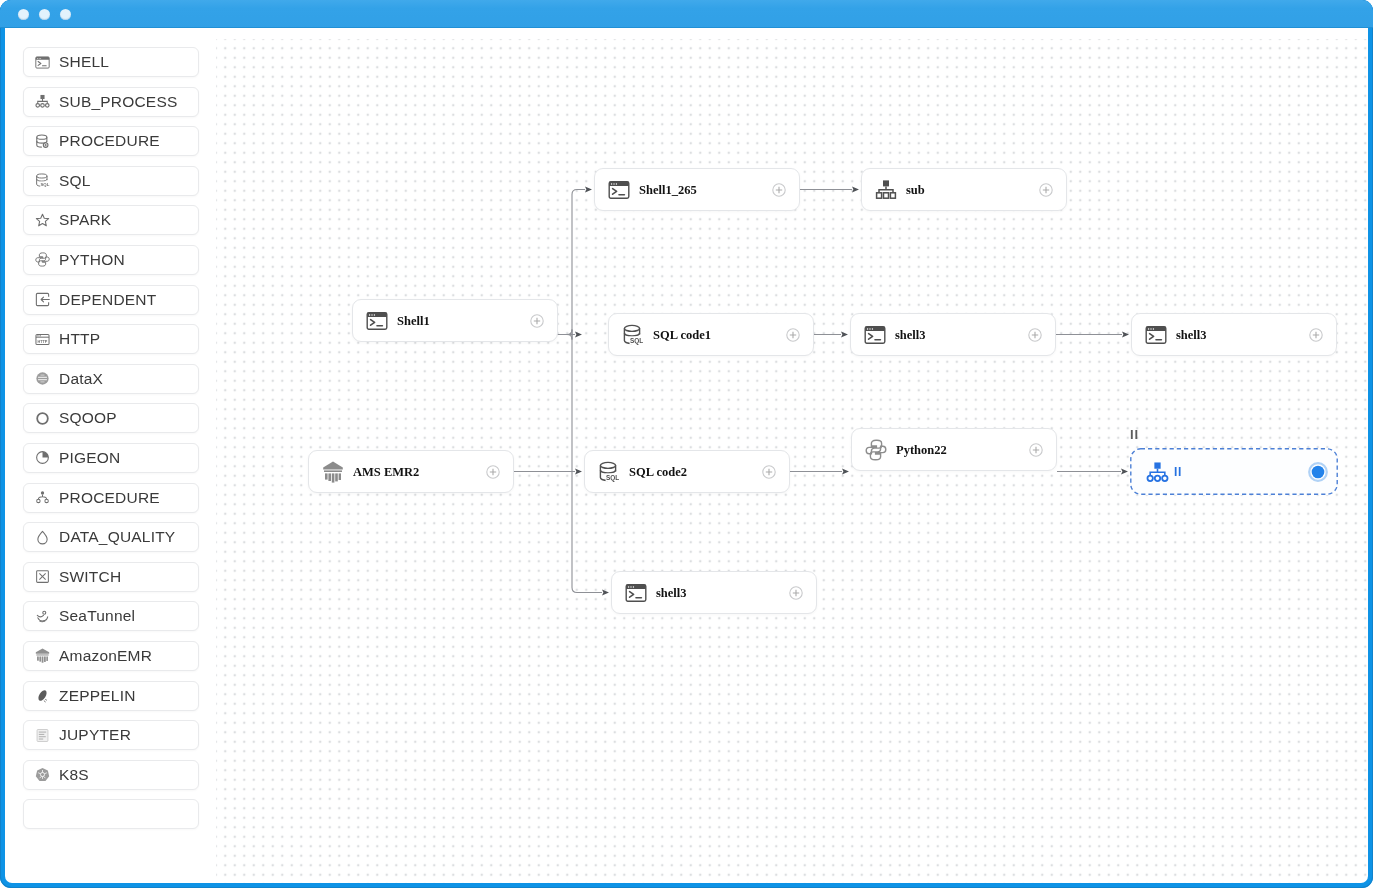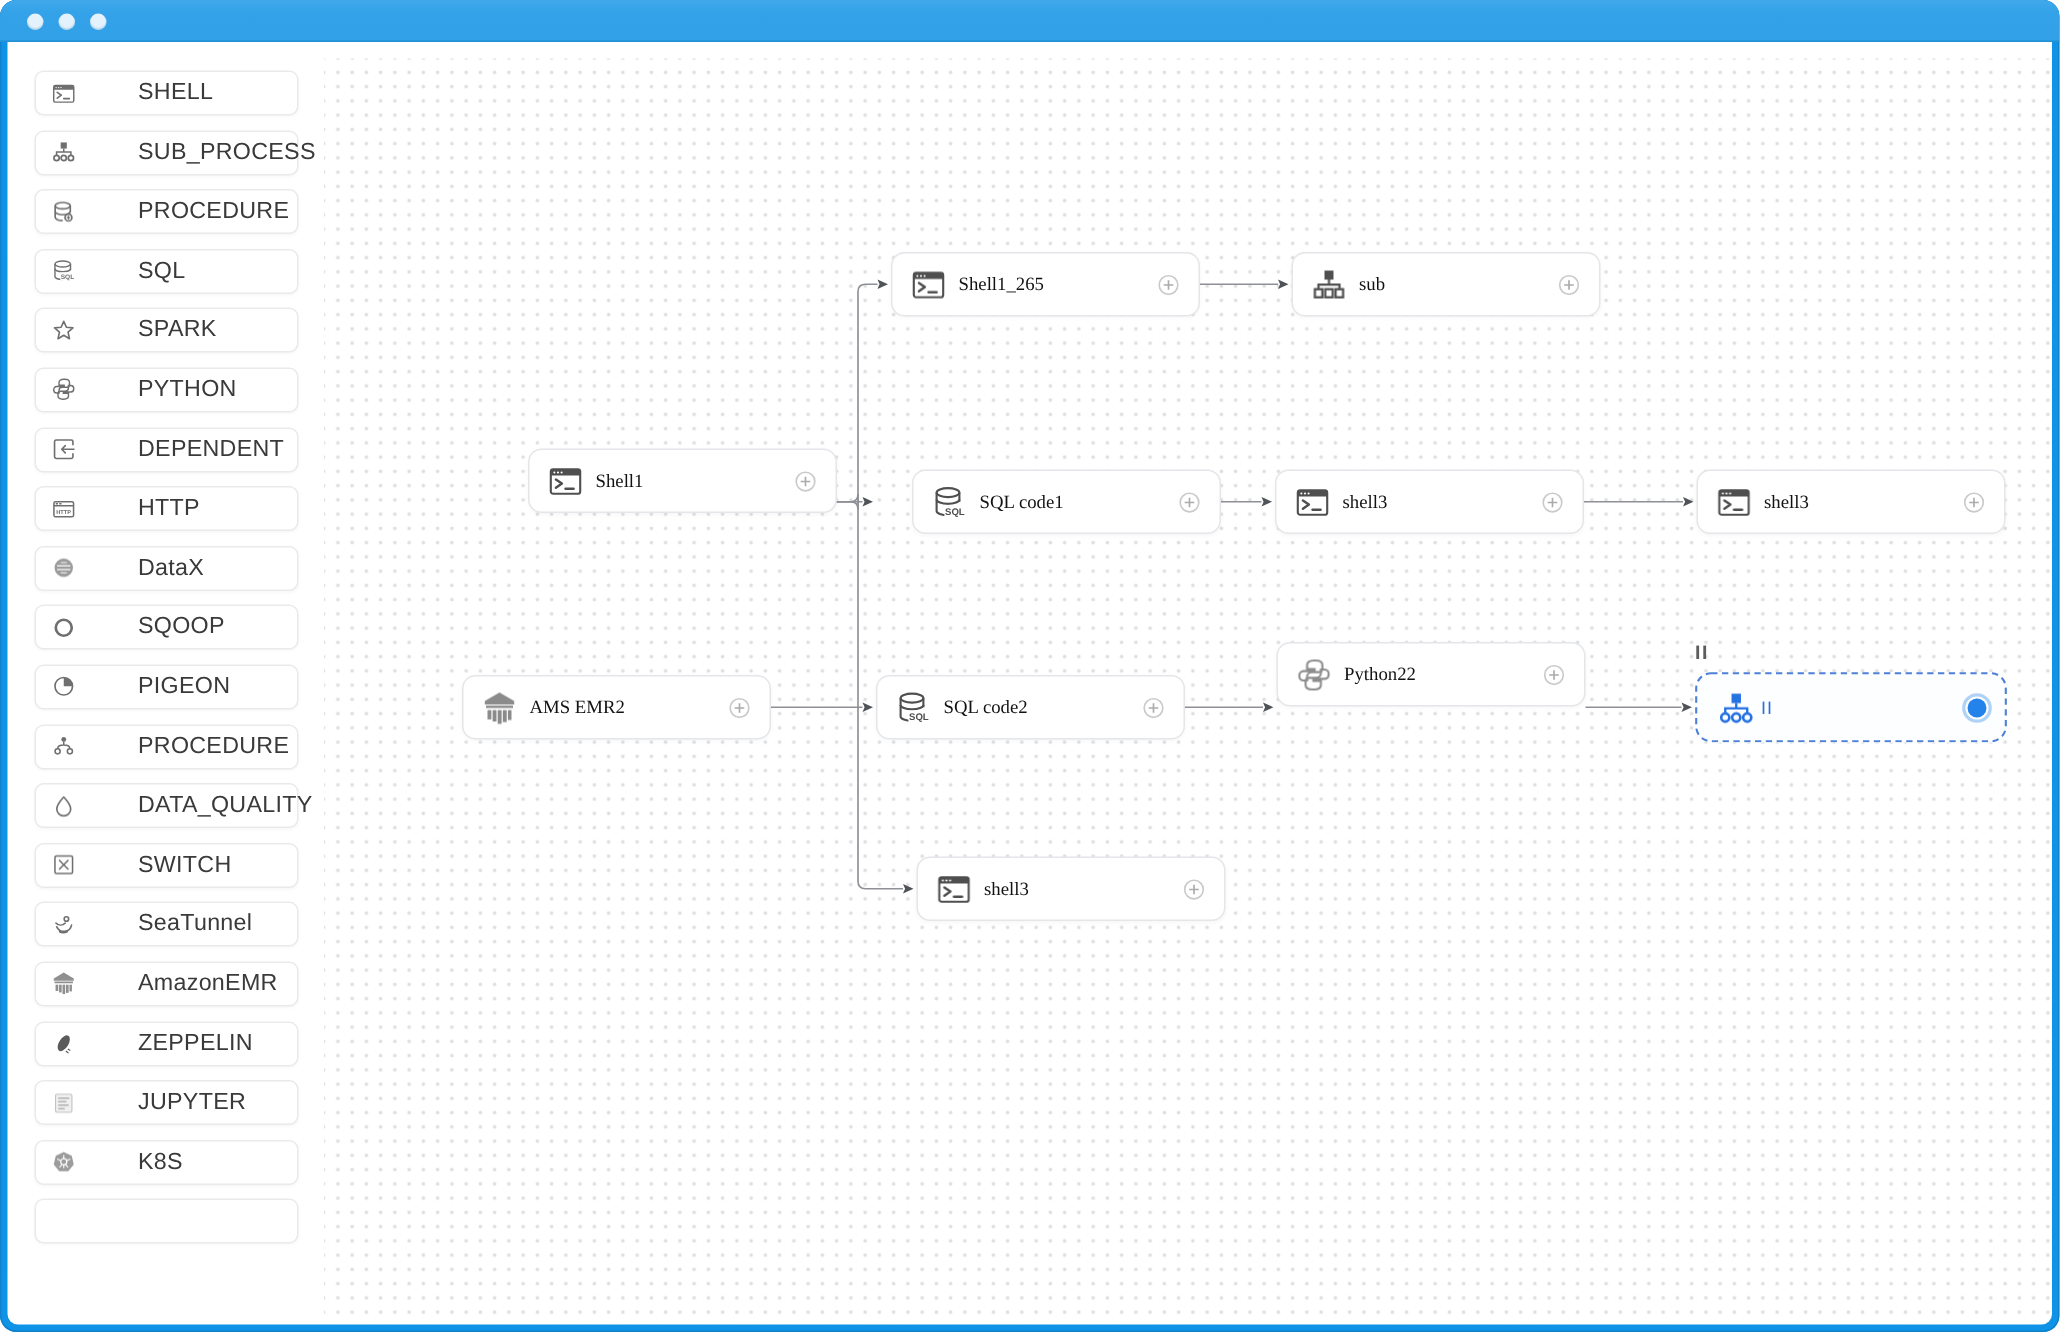--- a/index.html
+++ b/index.html
@@ -29,36 +29,35 @@
     background-position: 4.5px 4.5px;
   }
   
   .sidebar { position:absolute; left:18px; top:19px; width:176px; }
   .side-item {
     width:176px; height:30px; margin-bottom:9.6px;
     background:#ffffff; border:1px solid #e9eaec; border-radius:6px;
     display:flex; align-items:center; padding-left:10px;
     box-shadow:0 1px 2px rgba(0,0,0,0.03);
     cursor:grab;
-    gap:33px;
   }
   .side-item .s-icon { width:16px; height:16px; display:flex; align-items:center; justify-content:center; flex:none; }
   .side-item .s-label { margin-left:9px; font-size:15.5px; color:#383838; letter-spacing:0.2px; white-space:nowrap; }
   
   .node {
     position:absolute; width:206px; height:43px;
     background:#ffffff; border:1px solid #e4e6e9; border-radius:9px;
     display:flex; align-items:center;
     box-shadow:0 1px 3px rgba(0,0,0,0.035);
     cursor:move;
   }
   .node .n-icon { position:absolute; left:13px; top:50%; transform:translateY(-50%); width:22px; height:22px; }
   .node .n-label {
     position:absolute; left:44px; top:50%; transform:translateY(-50%);
-    font-family:"Liberation Serif", serif; font-weight:normal; font-size:12.5px; color:#101010;
+    font-family:"Liberation Serif", serif; font-weight:bold; font-size:12.5px; color:#101010;
     white-space:nowrap;
   }
   .node .n-plus { position:absolute; right:13px; top:50%; transform:translateY(-50%); width:14px; height:14px; }
   .node.selected {
     width:208px; height:47px;
     background:#fdfeff;
     border:none; border-radius:10px;
     box-shadow:none;
   }
   .node.selected .sel-border { position:absolute; left:0; top:0; width:100%; height:100%; }

